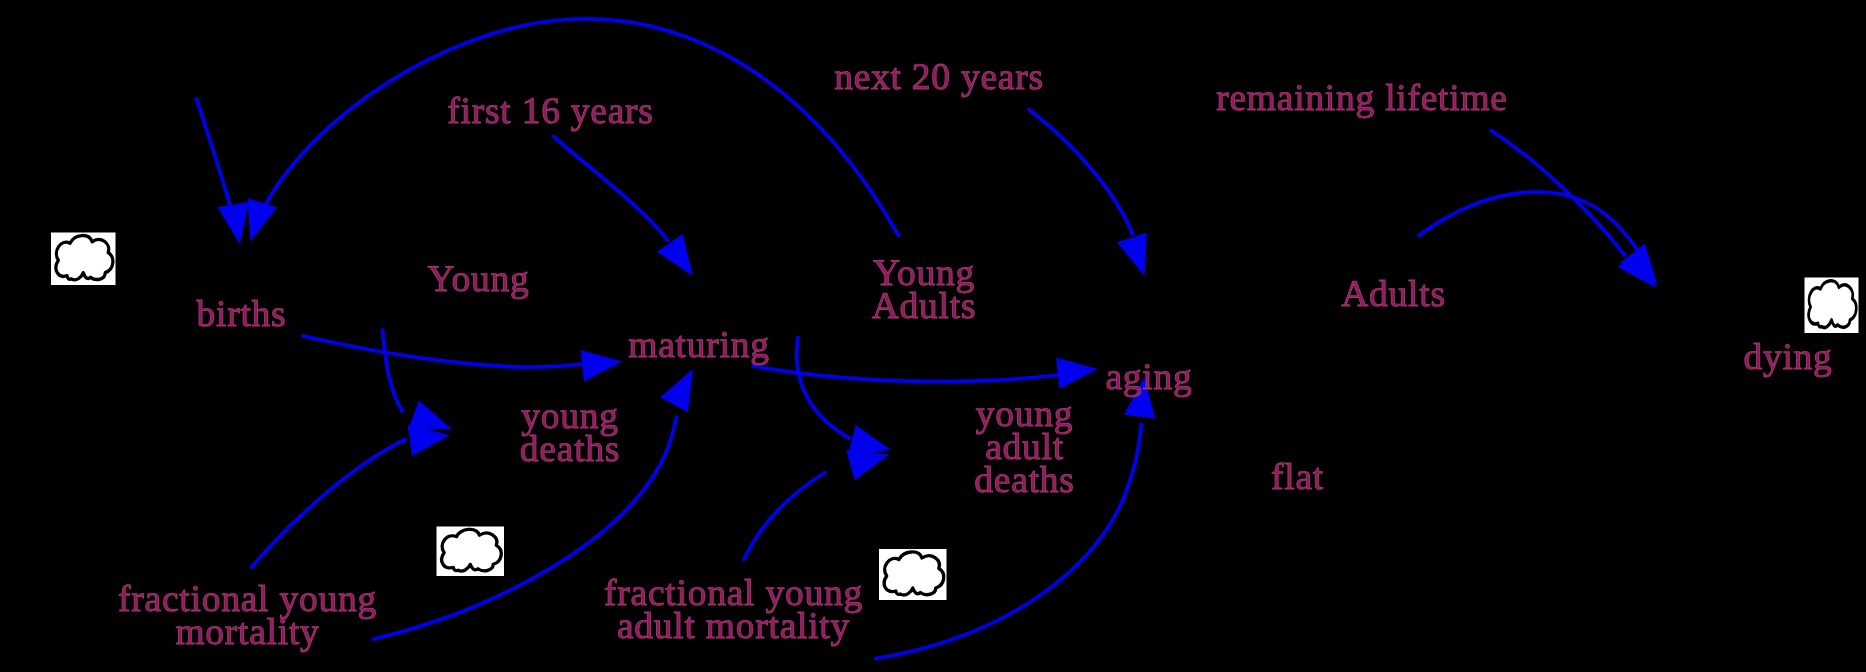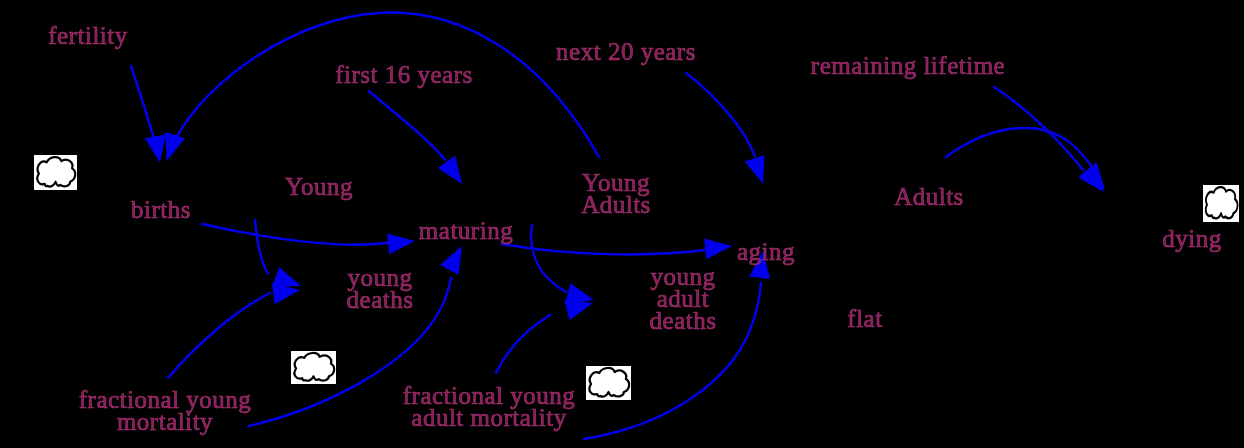--- a/index.html
+++ b/index.html
@@ -100,29 +100,28 @@
         <rect x="0" y="0" width="44" height="34" fill="#ffffff"></rect>
         <path d="M11,28 C5,30 1,24 5,18 C1,12 7,4 13,7 C16,1 26,0 28,6 C34,2 41,7 39,13 C44,16 43,24 37,26 C37,30 31,32 27,29 C25,31 23,29 22,26 C21,29 17,32 14,30 C12,31 11,29 11,28 Z" fill="#ffffff" stroke="#000000" stroke-width="2.2" stroke-linejoin="round"></path>
       </g>
       <g transform="translate(1203,185) scale(0.8181818181818182,1.088235294117647)">
         <rect x="0" y="0" width="44" height="34" fill="#ffffff"></rect>
         <path d="M11,28 C5,30 1,24 5,18 C1,12 7,4 13,7 C16,1 26,0 28,6 C34,2 41,7 39,13 C44,16 43,24 37,26 C37,30 31,32 27,29 C25,31 23,29 22,26 C21,29 17,32 14,30 C12,31 11,29 11,28 Z" fill="#ffffff" stroke="#000000" stroke-width="2.2" stroke-linejoin="round"></path>
       </g>
     </svg>
   <div id="nodes">
       <div class="node" style="left: 88px; top: 36px;">
-        <span>fertility</span>
       </div>
       <div class="node" style="left: 161px; top: 210px;">
         <span>births</span>
       </div>
       <div class="node" style="left: 319px; top: 187px;">
         <span>Young</span>
       </div>
-      <div class="node" style="left: 367px; top: 75px; margin-left: 37px;">
+      <div class="node" style="left: 367px; top: 75px;">
         <span>first 16 years</span>
       </div>
       <div class="node" style="left: 466px; top: 231px;">
         <span>maturing</span>
       </div>
       <div class="node" style="left: 380px; top: 289px;">
         <span>young</span>
         <span>deaths</span>
       </div>
       <div class="node" style="left: 616px; top: 194px;">

